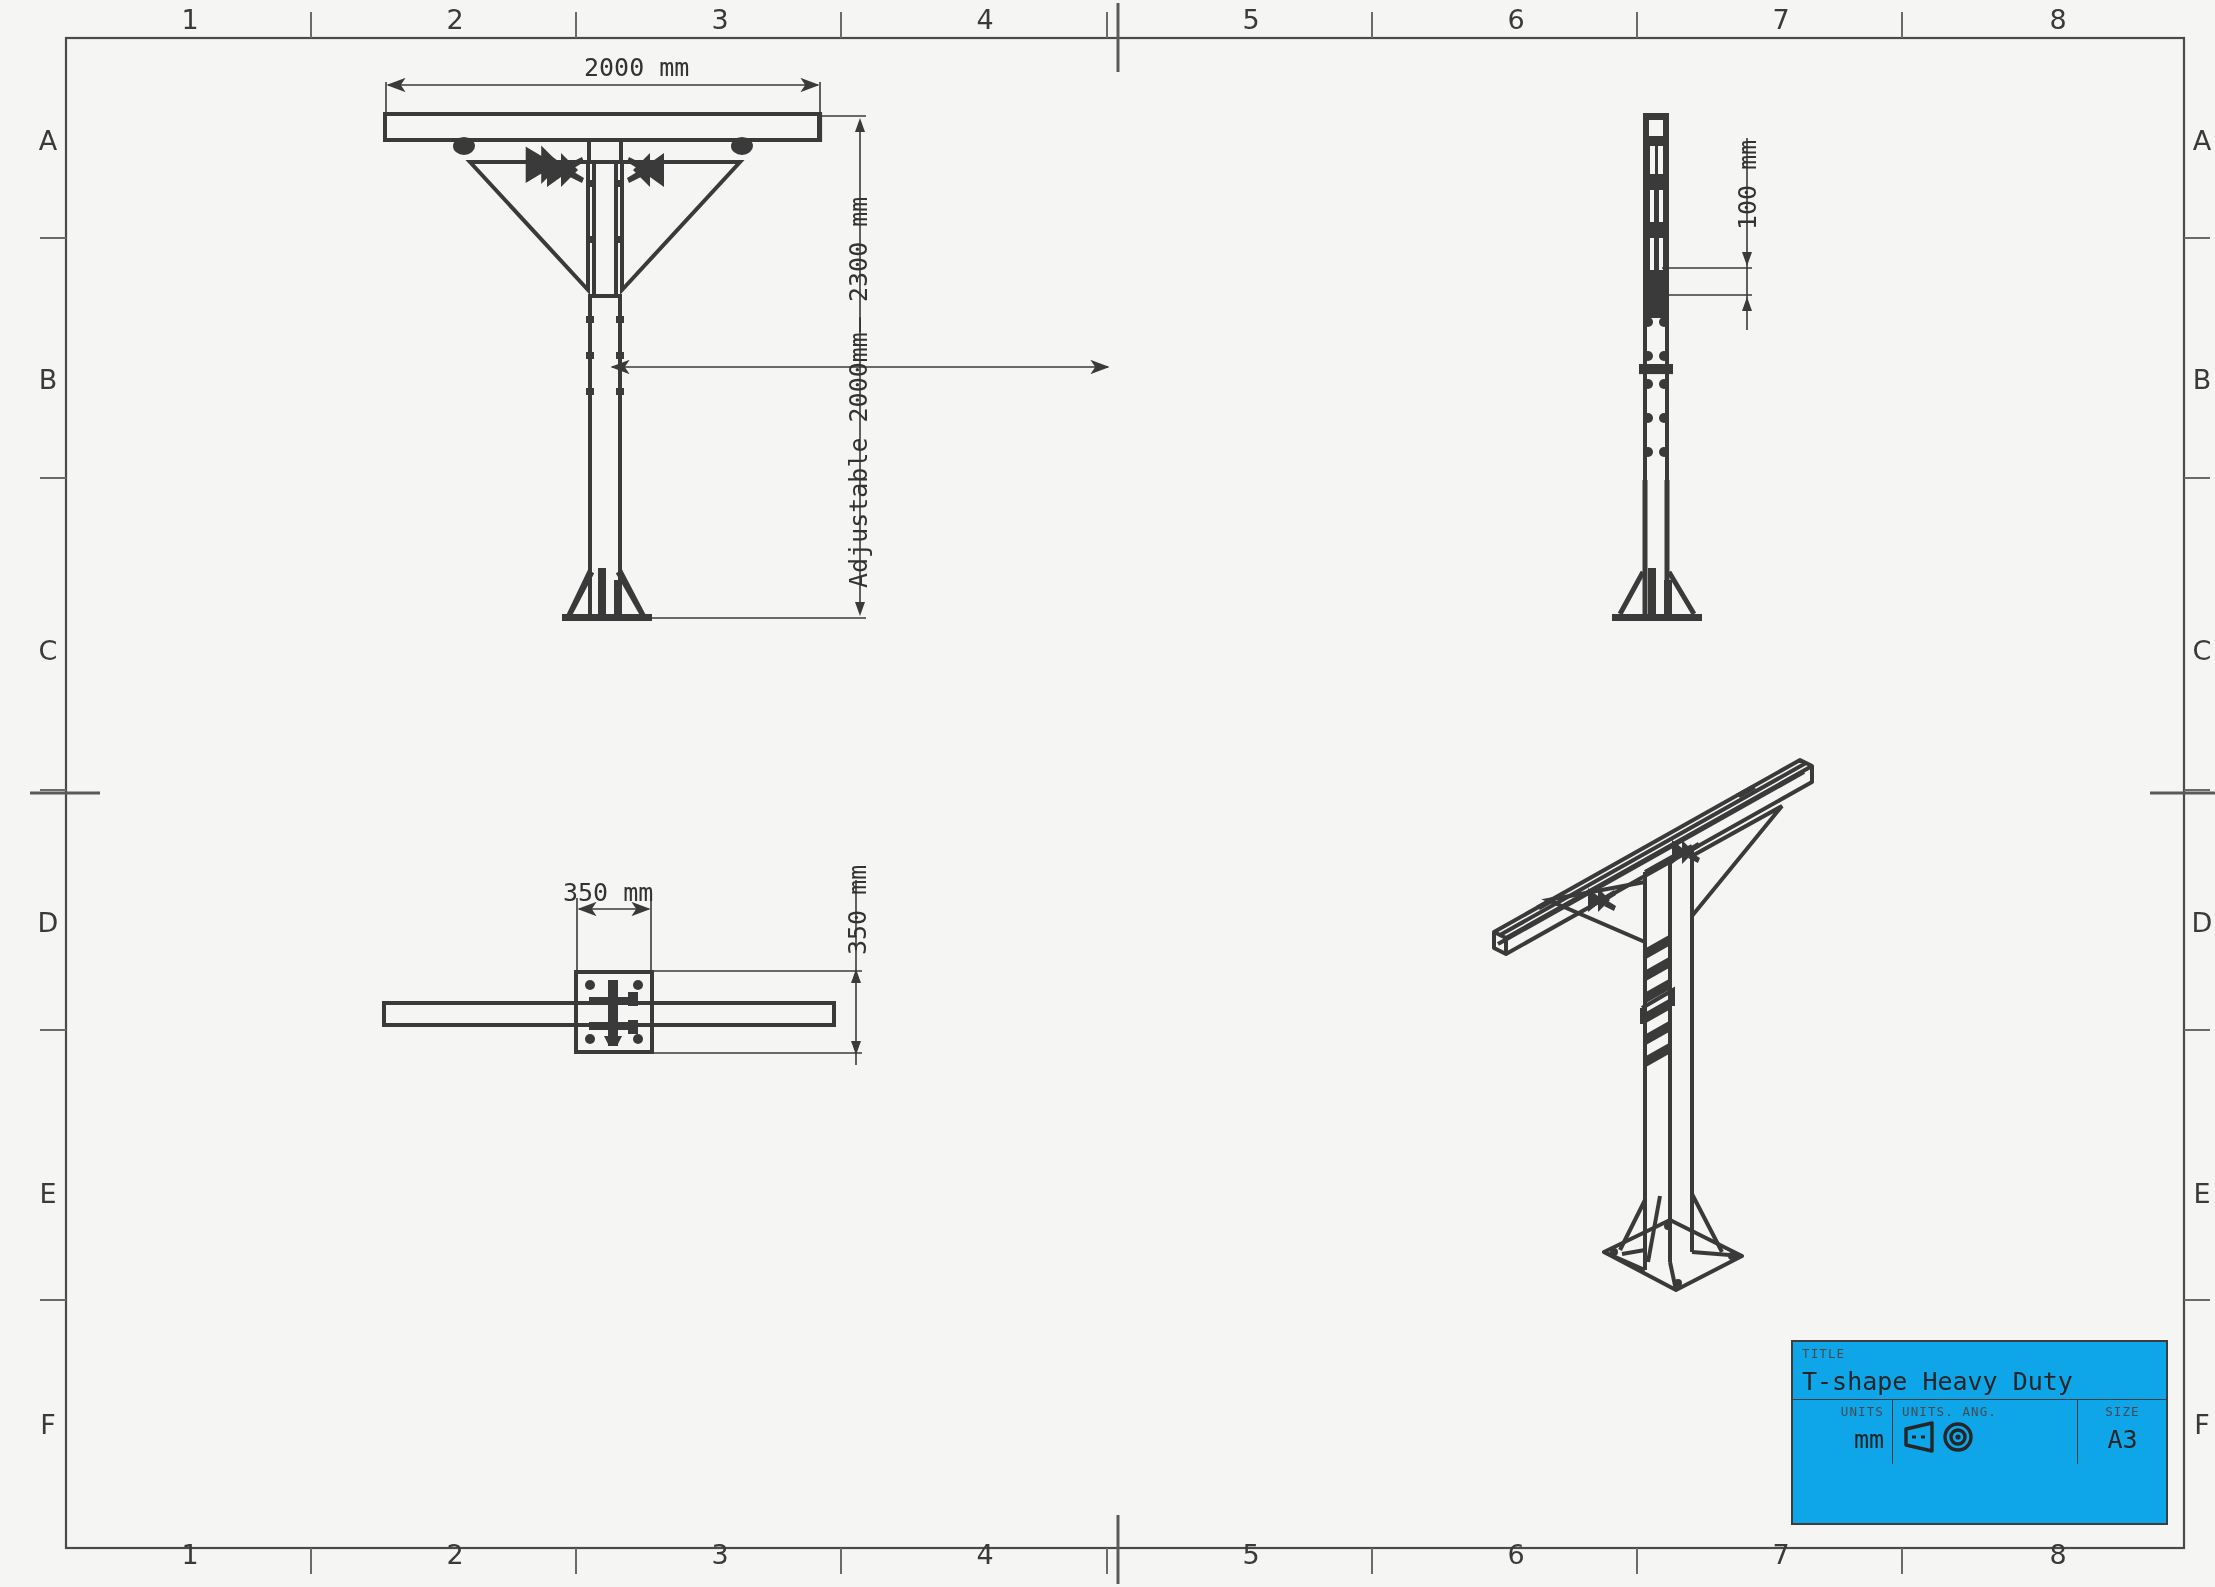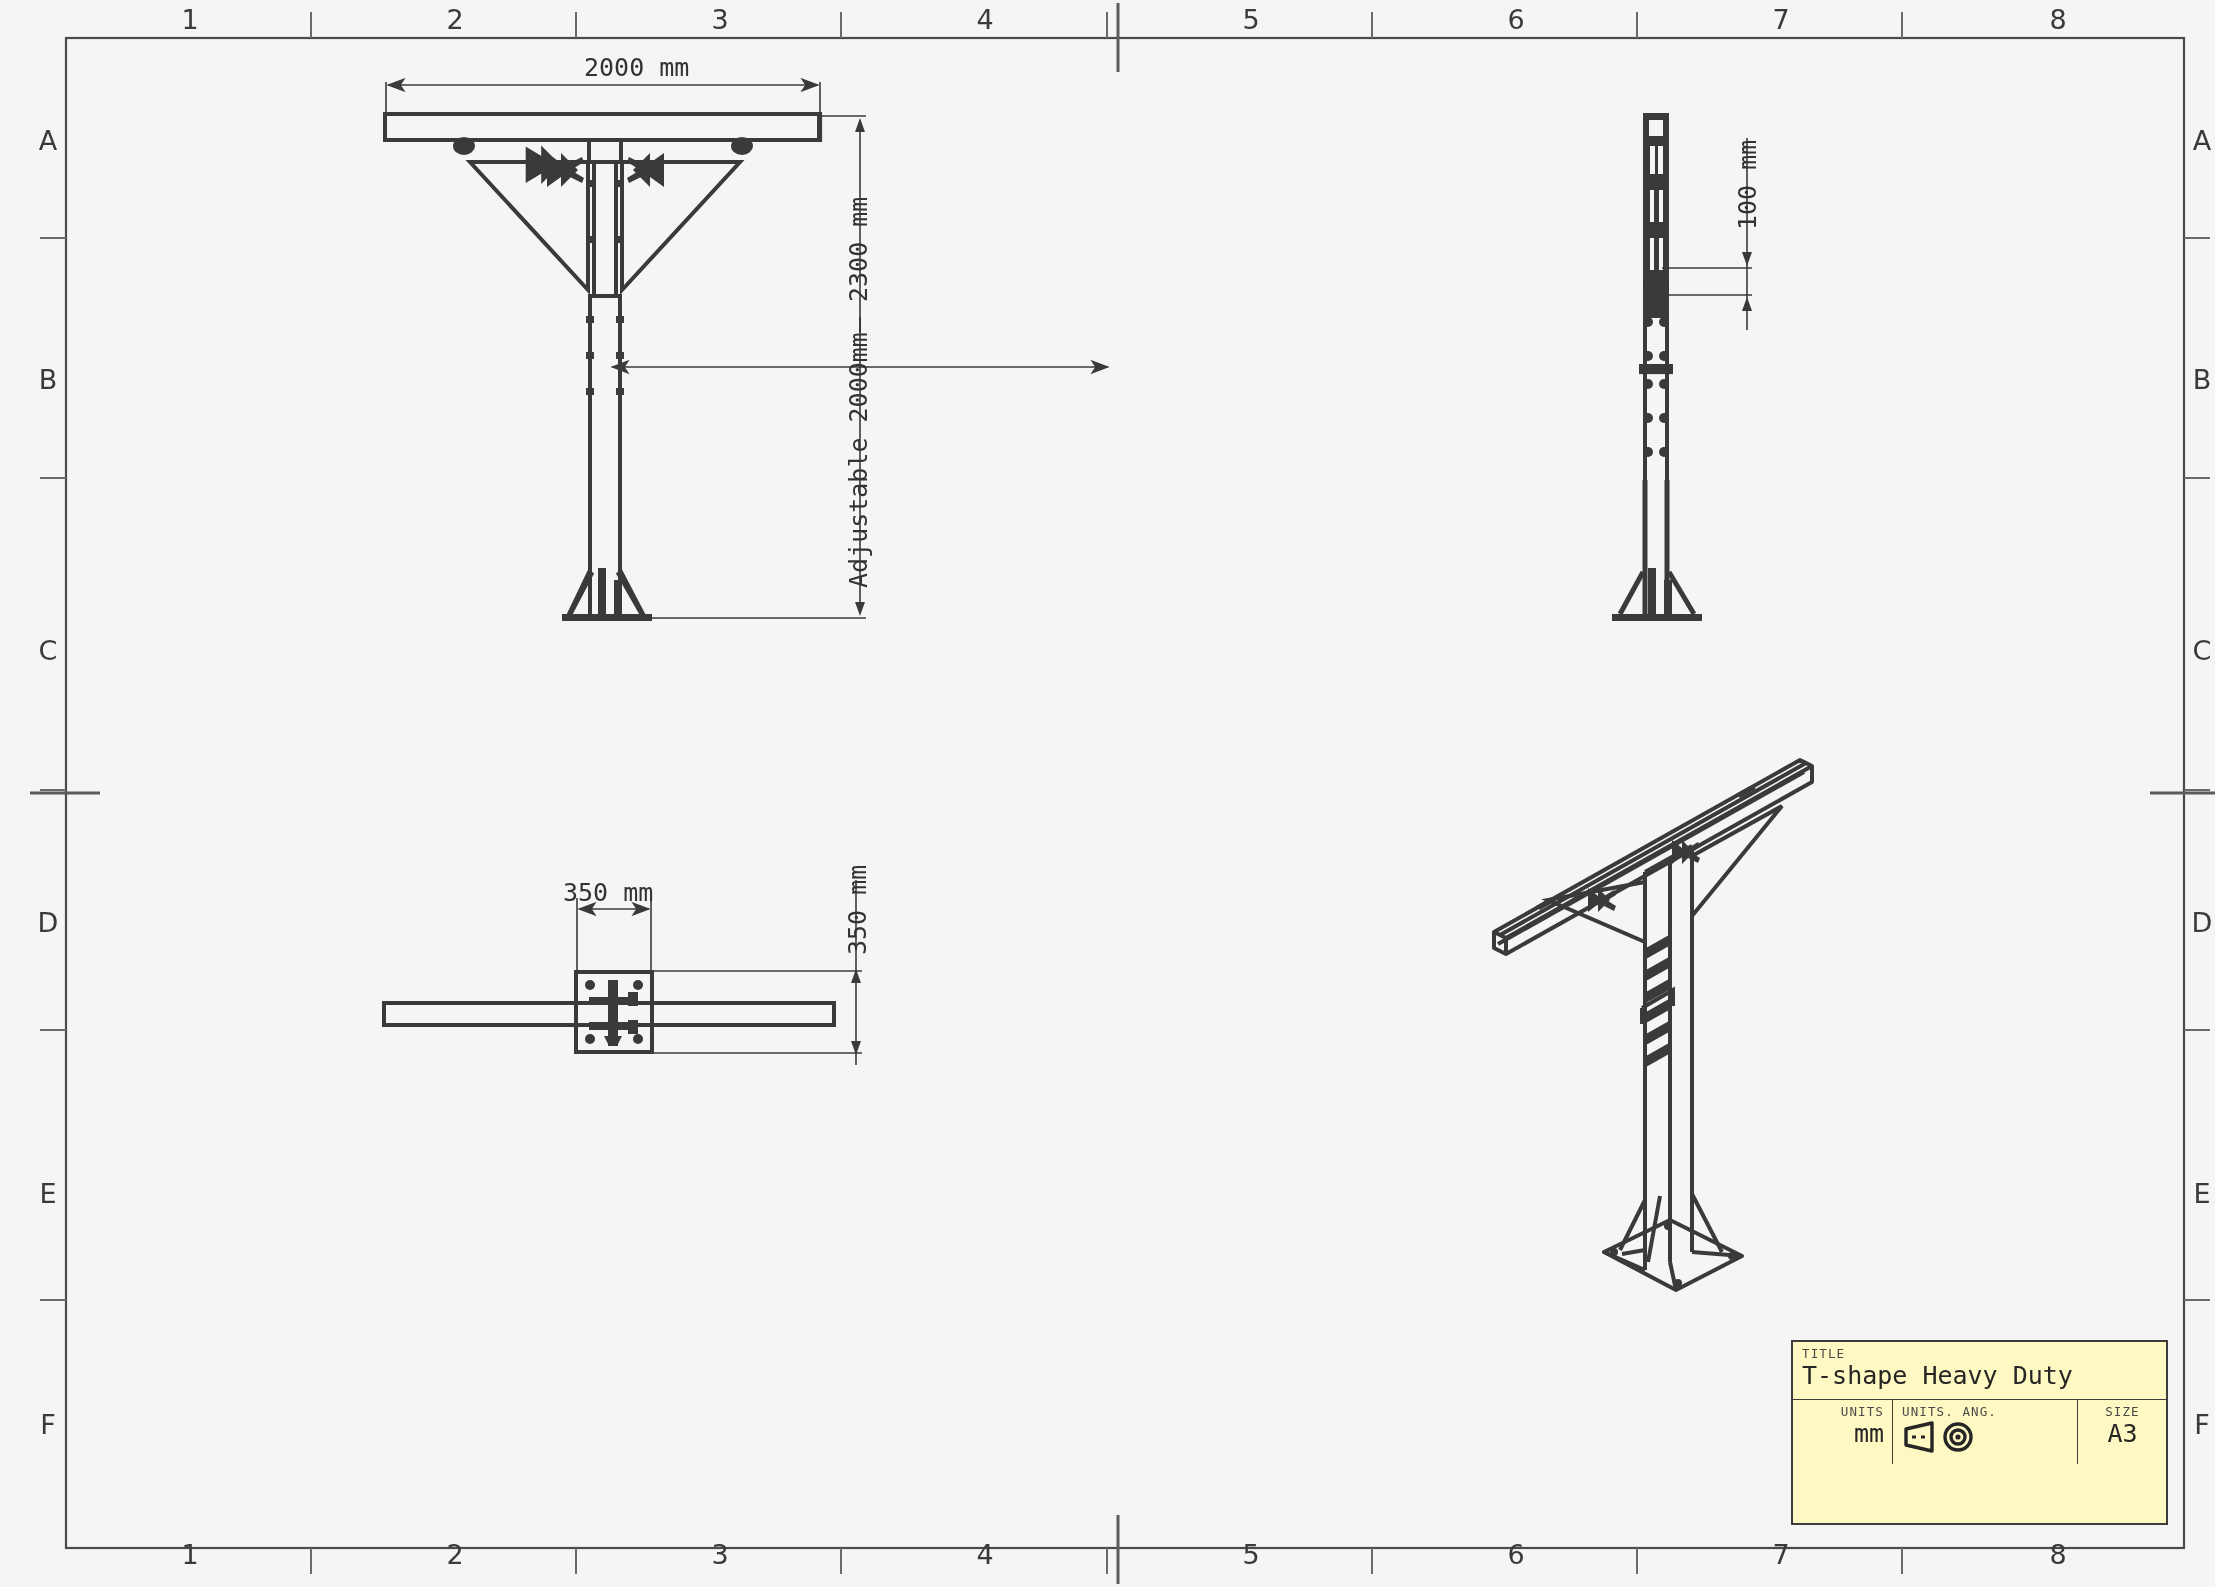--- a/index.html
+++ b/index.html
@@ -21,21 +21,21 @@
     text-align:center;
     line-height:1;
     user-select:none;
   }
   
   #titleblock{
     position:absolute;
     left:1791px;top:1340px;
     width:377px;height:185px;
     border:2px solid #3d3d3d;
-    background:#fef9c3;
+    background:#0ea5e9;
     box-sizing:border-box;
     display:flex;flex-direction:column;
   }
   .tb-row{display:flex;border-bottom:1.6px solid #3d3d3d;}
   .tb-row:last-child{border-bottom:none;}
   .tb-cell{
     box-sizing:border-box;
     border-right:1.6px solid #3d3d3d;
     padding:5px 8px 4px 9px;
     display:flex;flex-direction:column;
@@ -47,21 +47,21 @@
     font-size:12.5px;
     letter-spacing:1.1px;
     color:#4a4a4a;
     line-height:1.15;
     white-space:nowrap;
   }
   .tb-val{
     font-size:25px;
     color:#262626;
     line-height:1.15;
-    margin-top:1px;
+    margin-top:7px;
     white-space:nowrap;
   }
   .r-title{height:57px;}
   .r-mid{height:64px;}
   .r-bot{height:60px;}
   .c-title{width:100%;}
   .c-units{width:100px;text-align:right;}
   .c-proj{width:185px;}
   .c-size{width:88px;align-items:center;}
   .c-scale{width:100px;}

